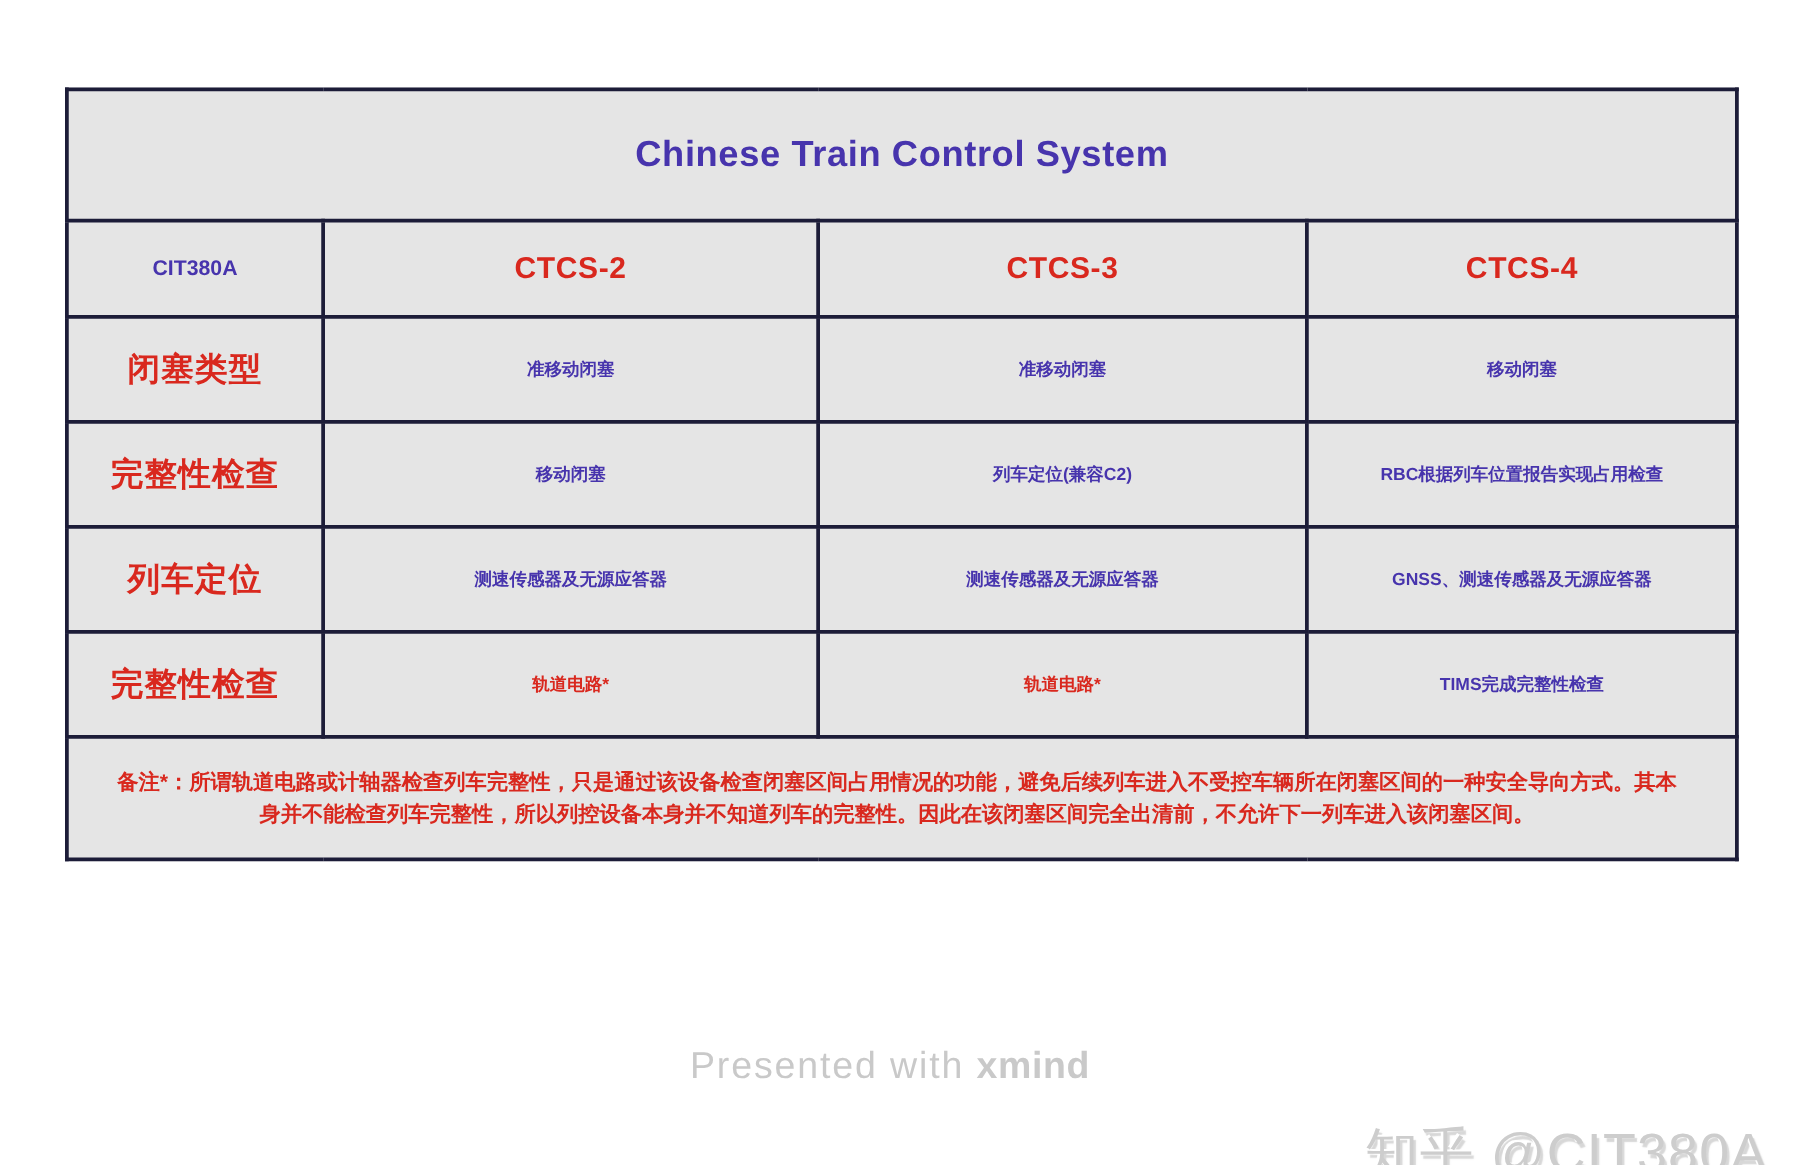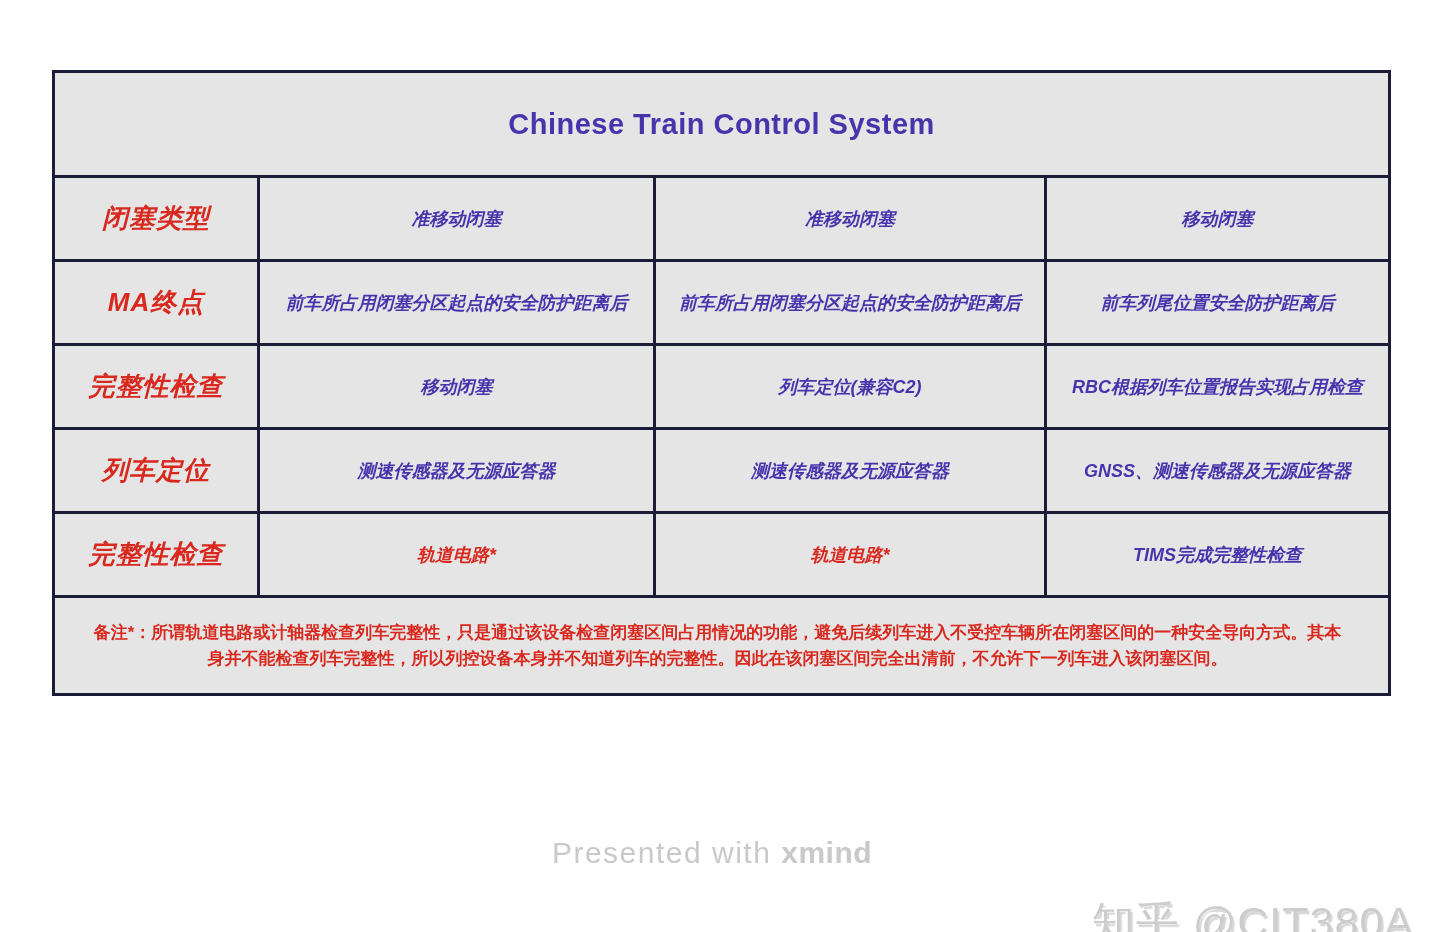--- a/index.html
+++ b/index.html
@@ -39,28 +39,28 @@
   .title-row td { height: 105px; }
   .page-title {
     color: var(--purple);
     font-size: 29px;
     font-weight: bold;
     letter-spacing: 0.5px;
   }
   .header-row td { height: 77px; }
   .corner-label { color: var(--purple); font-size: 17px; font-weight: bold; }
   .col-header  { color: var(--red); font-size: 24px; font-weight: bold; letter-spacing: 0.5px; }
-  .data-row td { height: 84px; font-style: italic; }
+  .data-row td { height: 84px; }
   .row-label {
     color: var(--red);
     font-size: 26px;
     font-weight: bold;
     letter-spacing: 1px;
   }
-  .cell-text { color: var(--purple); font-size: 18px; font-weight: bold; }
+  .cell-text { color: var(--purple); font-size: 14px; font-weight: bold; }
   .cell-text[data-tone="red"] { color: var(--red); }
   .note-row td {
     height: 98px;
     text-align: left;
     padding: 10px 40px 10px 32px;
   }
   .footnote {
     display: block;
     color: var(--red);
     font-size: 17px;
@@ -100,50 +100,50 @@
       <col style="width:344px">
     </colgroup>
 
     <tbody>
         <tr class="title-row">
       <td colspan="4">
         <span class="page-title">Chinese Train Control System</span>
       </td>
     </tr>
 
+    <tr class="header-row">
+      <td>
+        <span class="corner-label">CIT380A</span>
+      </td>
+      <td>
+        <span class="col-header">CTCS-2</span>
+      </td>
+      <td>
+        <span class="col-header">CTCS-3</span>
+      </td>
+      <td>
+        <span class="col-header">CTCS-4</span>
+      </td>
+    </tr>
 
     <tr class="data-row">
       <td>
         <span class="row-label">闭塞类型</span>
       </td>
       <td>
         <span class="cell-text" data-tone="purple">准移动闭塞</span>
       </td>
       <td>
         <span class="cell-text" data-tone="purple">准移动闭塞</span>
       </td>
       <td>
         <span class="cell-text" data-tone="purple">移动闭塞</span>
       </td>
     </tr>
 
-    <tr class="data-row">
-      <td>
-        <span class="row-label">MA终点</span>
-      </td>
-      <td>
-        <span class="cell-text" data-tone="purple">前车所占用闭塞分区起点的安全防护距离后</span>
-      </td>
-      <td>
-        <span class="cell-text" data-tone="purple">前车所占用闭塞分区起点的安全防护距离后</span>
-      </td>
-      <td>
-        <span class="cell-text" data-tone="purple">前车列尾位置安全防护距离后</span>
-      </td>
-    </tr>
 
     <tr class="data-row">
       <td>
         <span class="row-label">完整性检查</span>
       </td>
       <td>
         <span class="cell-text" data-tone="purple">移动闭塞</span>
       </td>
       <td>
         <span class="cell-text" data-tone="purple">列车定位(兼容C2)</span>

